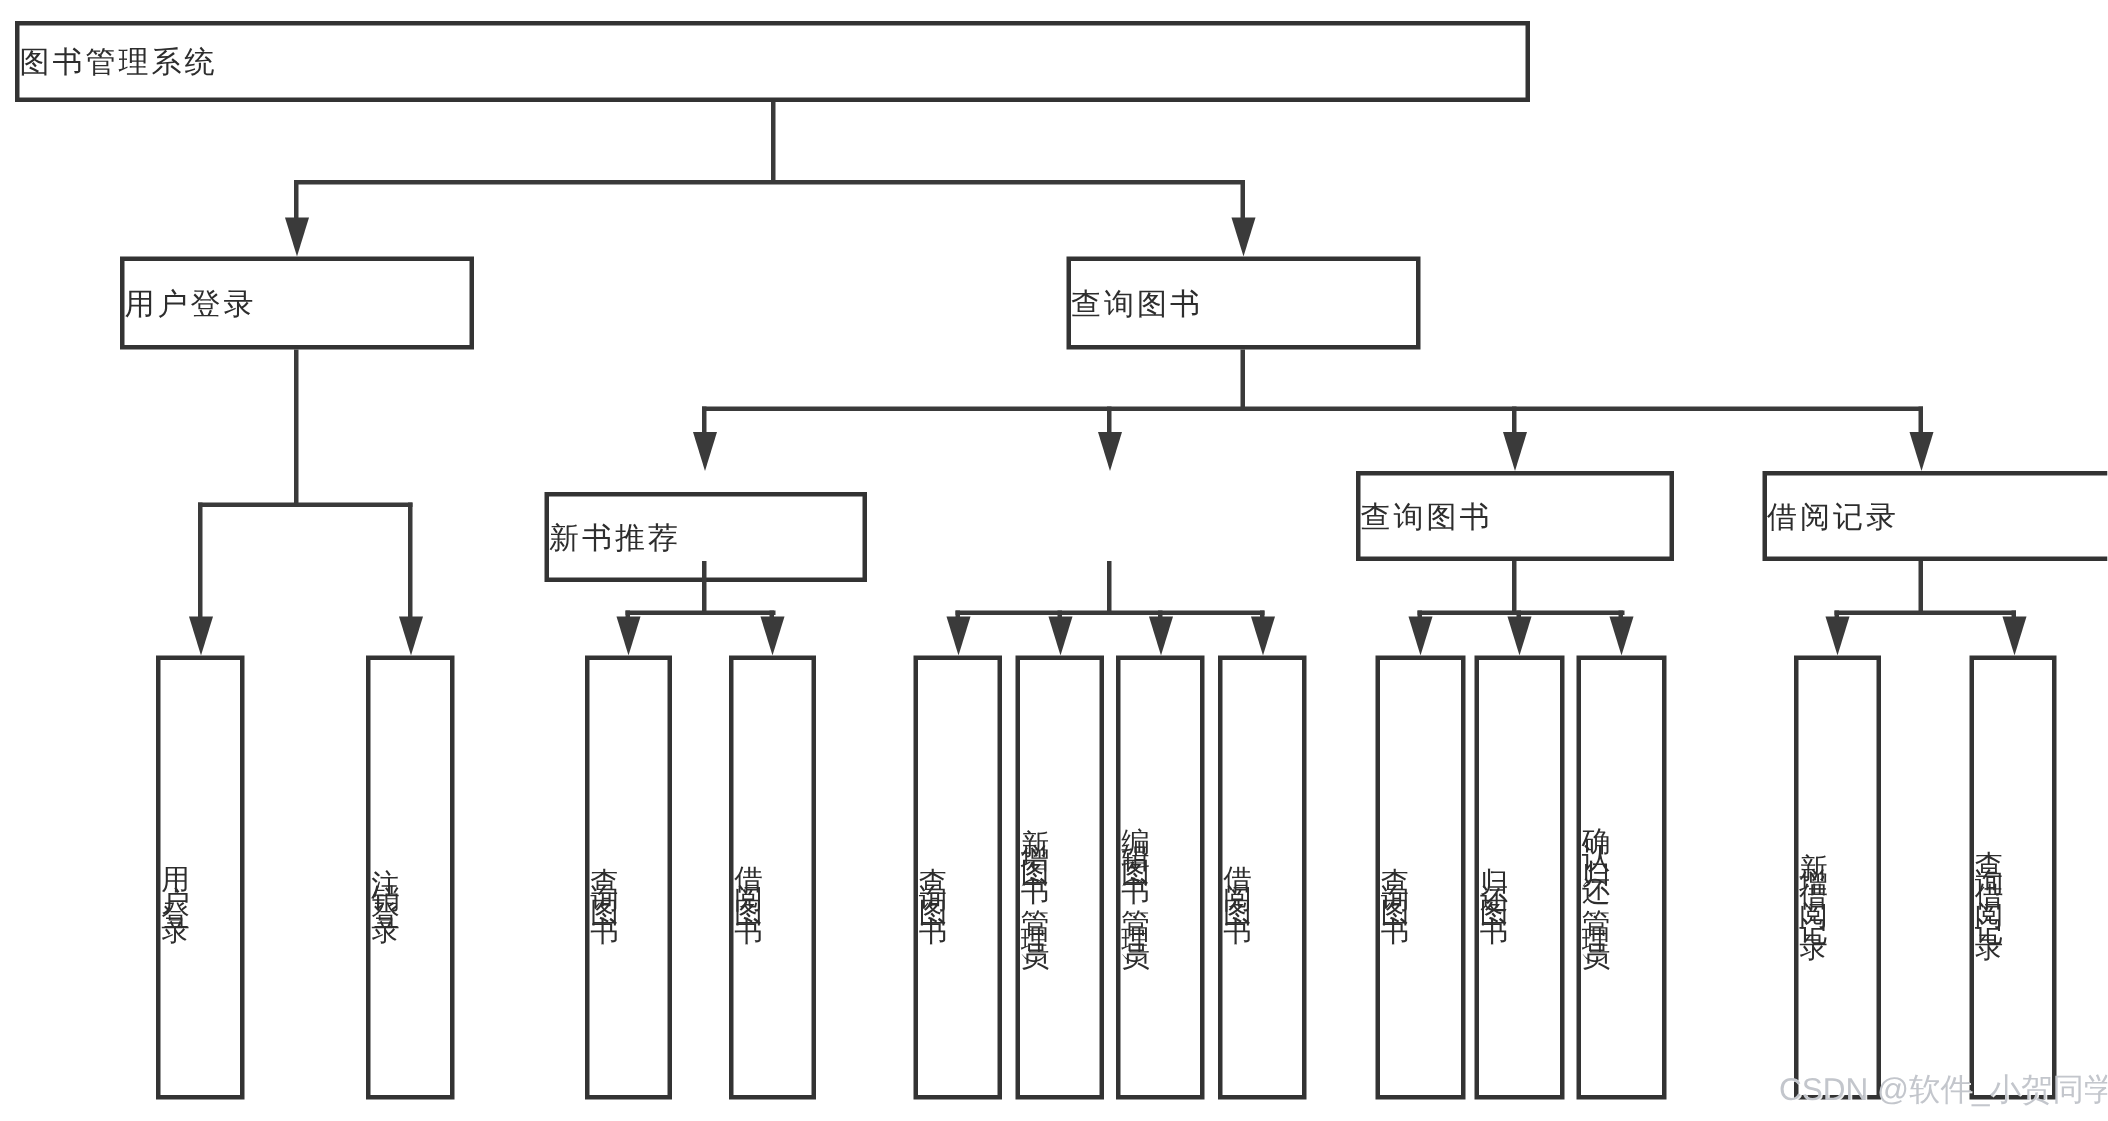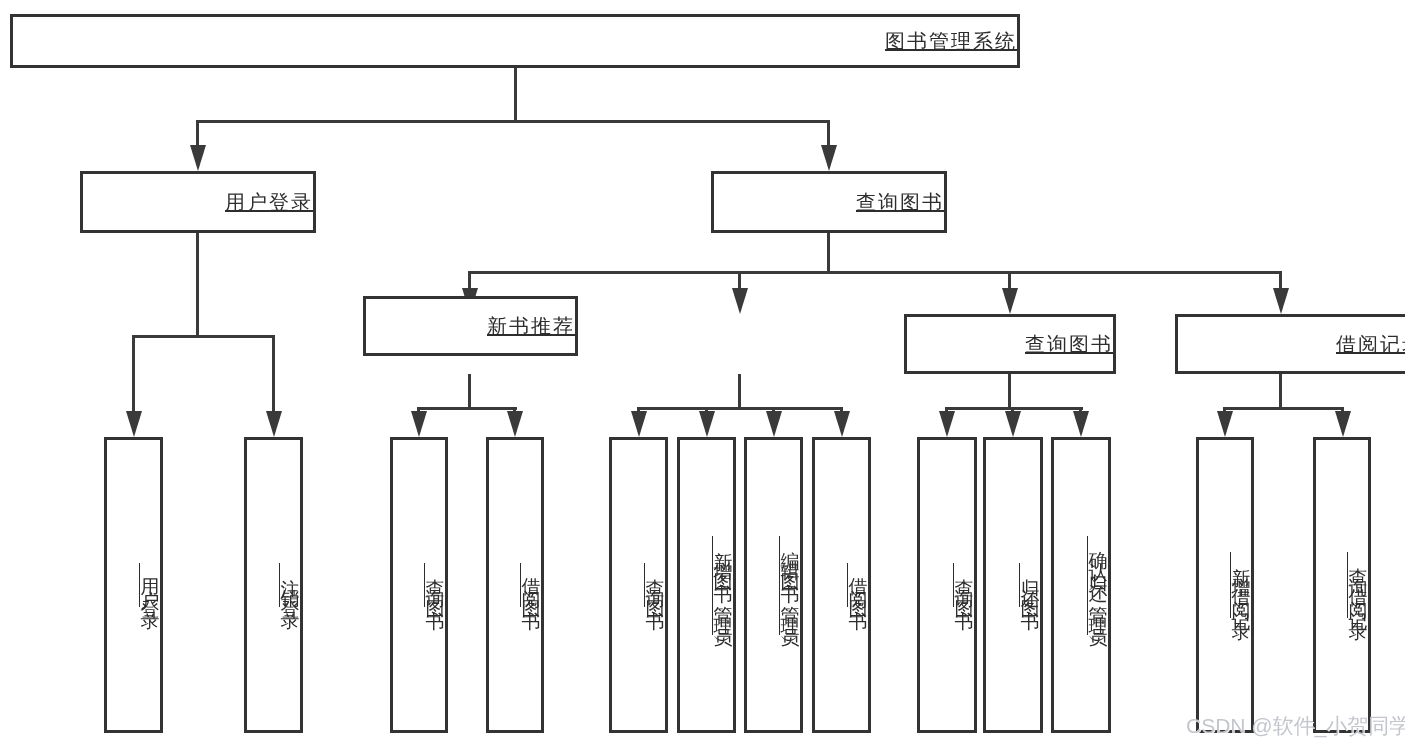--- a/index.html
+++ b/index.html
@@ -15,23 +15,22 @@
     width:1405px;height:747px;
     background:var(--bg);
     font-family:"Liberation Sans","DejaVu Sans",sans-serif;
     overflow:hidden;
   }
   .node{
     position:absolute;
     box-sizing:border-box;
     border:3px solid var(--border);
     background:var(--bg);
-    display:flex;align-items:center;justify-content:flex-end;
+    display:flex;align-items:center;justify-content:flex-start;
     color:var(--text);
-    text-decoration:underline;
   }
   .node .lbl{
     font-size:20px;
     letter-spacing:2px;
     white-space:nowrap;
   }
   .node .vtext{
     writing-mode:vertical-lr;
     text-orientation:upright;
     font-size:19px;
@@ -91,21 +90,21 @@
   <div class="hl" style="left:468px;top:271px;width:814px"></div>
   <div class="vl" style="left:468px;top:271px;height:20px"></div>
   <div class="ar" style="left:462px;top:288px"></div>
   <div class="vl" style="left:738px;top:271px;height:20px"></div>
   <div class="ar" style="left:732px;top:288px"></div>
   <div class="vl" style="left:1008px;top:271px;height:20px"></div>
   <div class="ar" style="left:1002px;top:288px"></div>
   <div class="vl" style="left:1279px;top:271px;height:20px"></div>
   <div class="ar" style="left:1273px;top:288px"></div>
 
-  <div class="node" style="left:363px;top:296px;width:215px;height:60px">
+  <div class="node" style="left:363px;top:328px;width:215px;height:60px">
     <span class="lbl">新书推荐</span>
   </div>
   <div class="node" style="left:904px;top:314px;width:212px;height:60px">
     <span class="lbl">查询图书</span>
   </div>
   <div class="node" style="left:1175px;top:314px;width:252px;height:60px">
     <span class="lbl">借阅记录</span>
   </div>
 
   <div class="vl" style="left:468px;top:374px;height:36px"></div>

